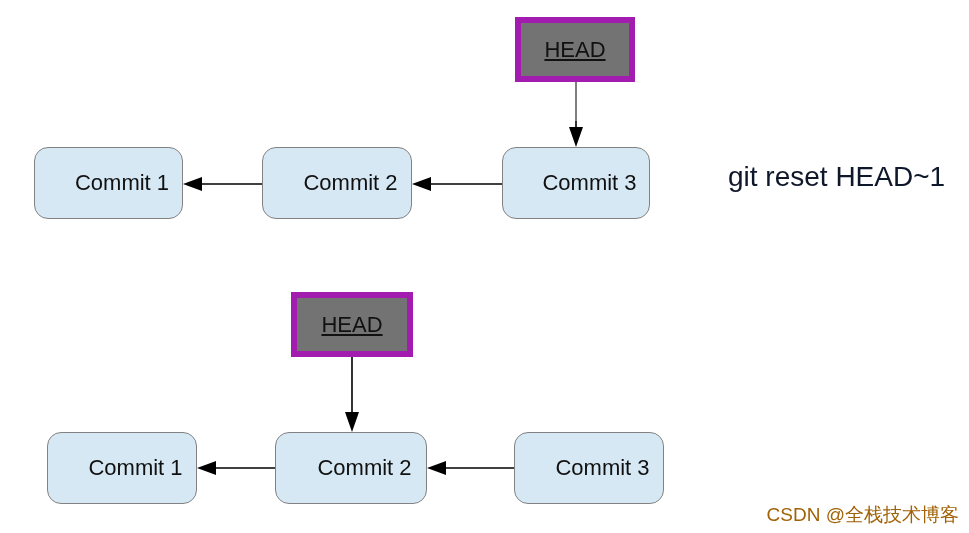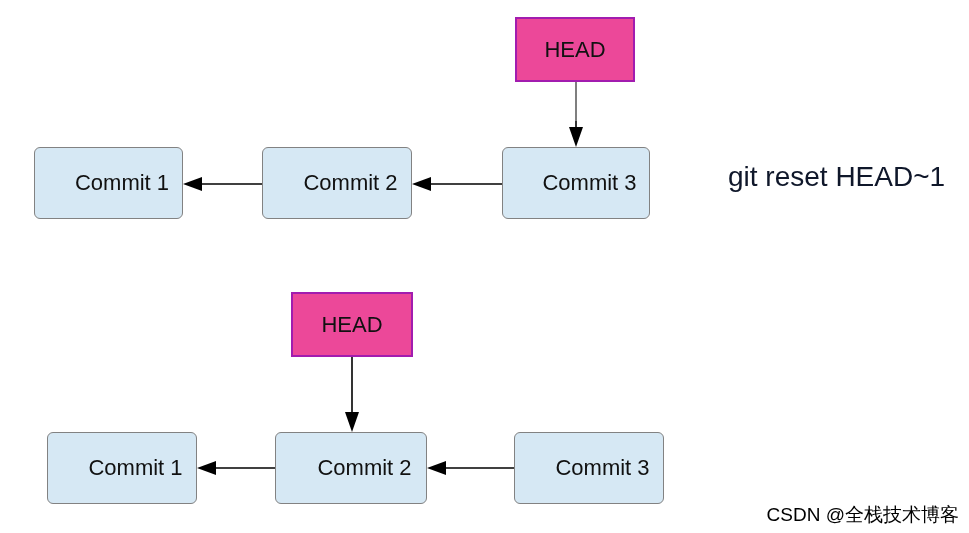--- a/index.html
+++ b/index.html
@@ -28,27 +28,28 @@
     display: flex;
     align-items: center;
     justify-content: center;
     box-sizing: border-box;
     font-size: 22px;
     color: #111111;
     z-index: 2;
     white-space: nowrap;
   }
   .head-box {
-    background: #ec4899;
-    border: 2px solid #a21caf;
+    background: #737373;
+    border: 6px solid #a21caf;
+    text-decoration: underline;
   }
   .commit-box {
     background: #d6e8f4;
     border: 1.5px solid #828282;
-    border-radius: 6px;
+    border-radius: 14px;
     padding-left: 27px;
   }
   
   .head-before  { left: 515px; top: 17px;  width: 120px; height: 65px; }
   .t-commit1    { left: 34px;  top: 147px; width: 149px; height: 72px; }
   .t-commit2    { left: 262px; top: 147px; width: 150px; height: 72px; }
   .t-commit3    { left: 502px; top: 147px; width: 148px; height: 72px; }
   
   .head-after   { left: 291px; top: 292px; width: 122px; height: 65px; }
   .b-commit1    { left: 47px;  top: 432px; width: 150px; height: 72px; }
@@ -62,21 +63,21 @@
     font-size: 28px;
     color: #0f172a;
     z-index: 2;
     white-space: nowrap;
   }
   .watermark {
     position: absolute;
     right: 10px;
     top: 502px;
     font-size: 19px;
-    color: #000000;
+    color: #a16207;
     text-shadow: 1px 1px 0 rgba(255,255,255,0.85);
     z-index: 2;
     white-space: nowrap;
   }
 </style>
 </head>
 <body>
 
 <div class="canvas">
 

